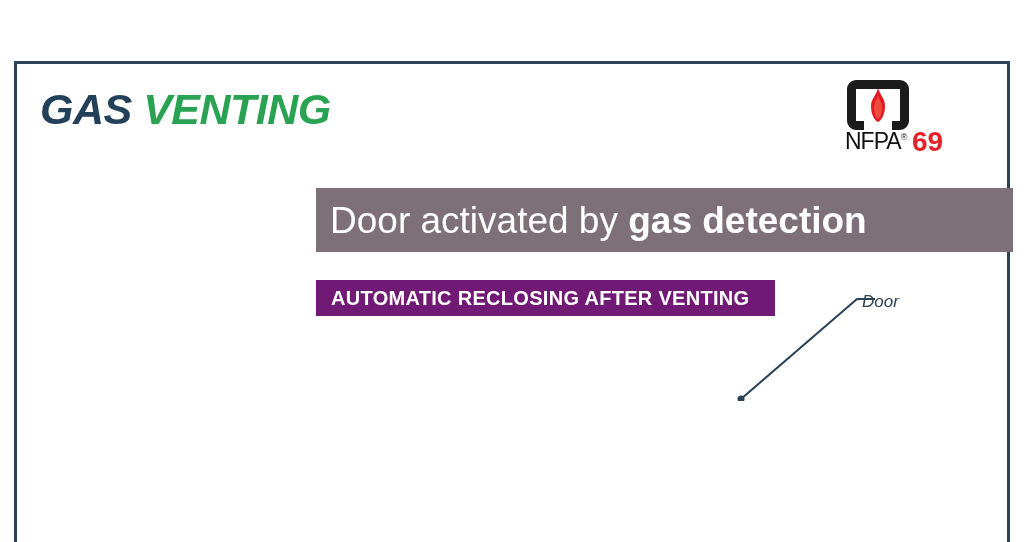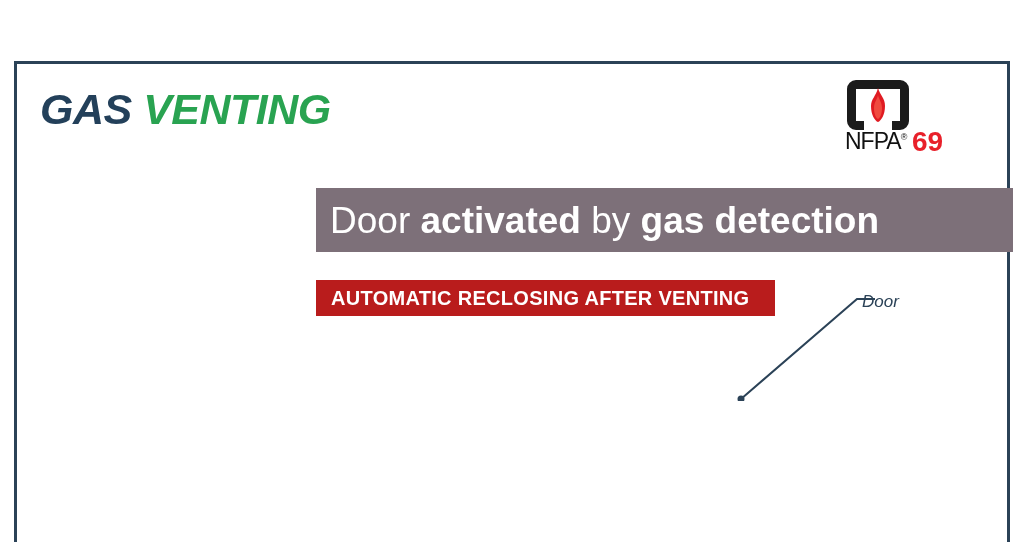--- a/index.html
+++ b/index.html
@@ -29,25 +29,25 @@
             color:#111;letter-spacing:-1px;line-height:1;}
   .nfpa-txt sup{font-size:9px;vertical-align:super;}
   .nfpa-num{position:absolute;left:67px;top:48px;font-size:28px;font-weight:bold;
             color:#e8202a;line-height:1;text-align:center;}
 
   
   .banner-gray{position:absolute;left:316px;top:152px;width:697px;height:64px;
                background:#7d7079;display:flex;align-items:center;}
   .banner-gray .txt{font-size:37px;color:#ffffff;white-space:nowrap;padding-left:14px;
                     line-height:1;}
-  .banner-gray .b{font-weight:bold;}
+  .banner-gray .b{font-weight:normal;}
   .banner-gray .dark{font-weight:bold;color:#ffffff;}
 
   .banner-red{position:absolute;left:316px;top:244px;width:459px;height:36px;
-              background:#b91c1c;display:flex;align-items:center;}
+              background:#701a75;display:flex;align-items:center;}
   .banner-red .txt{font-size:20px;font-weight:bold;color:#fff;letter-spacing:.3px;
                    white-space:nowrap;padding-left:15px;line-height:1;}
 
   
   .callout-label{position:absolute;left:862px;top:257px;font-size:17px;font-style:italic;
                  color:#2b4257;line-height:1;}
   .callout-line{position:absolute;left:725px;top:255px;width:150px;height:110px;}
   .art-clip{position:absolute;left:17px;top:28px;width:990px;height:494px;overflow:hidden;}
   .svgart{position:absolute;left:-17px;top:-28px;}
 </style>

